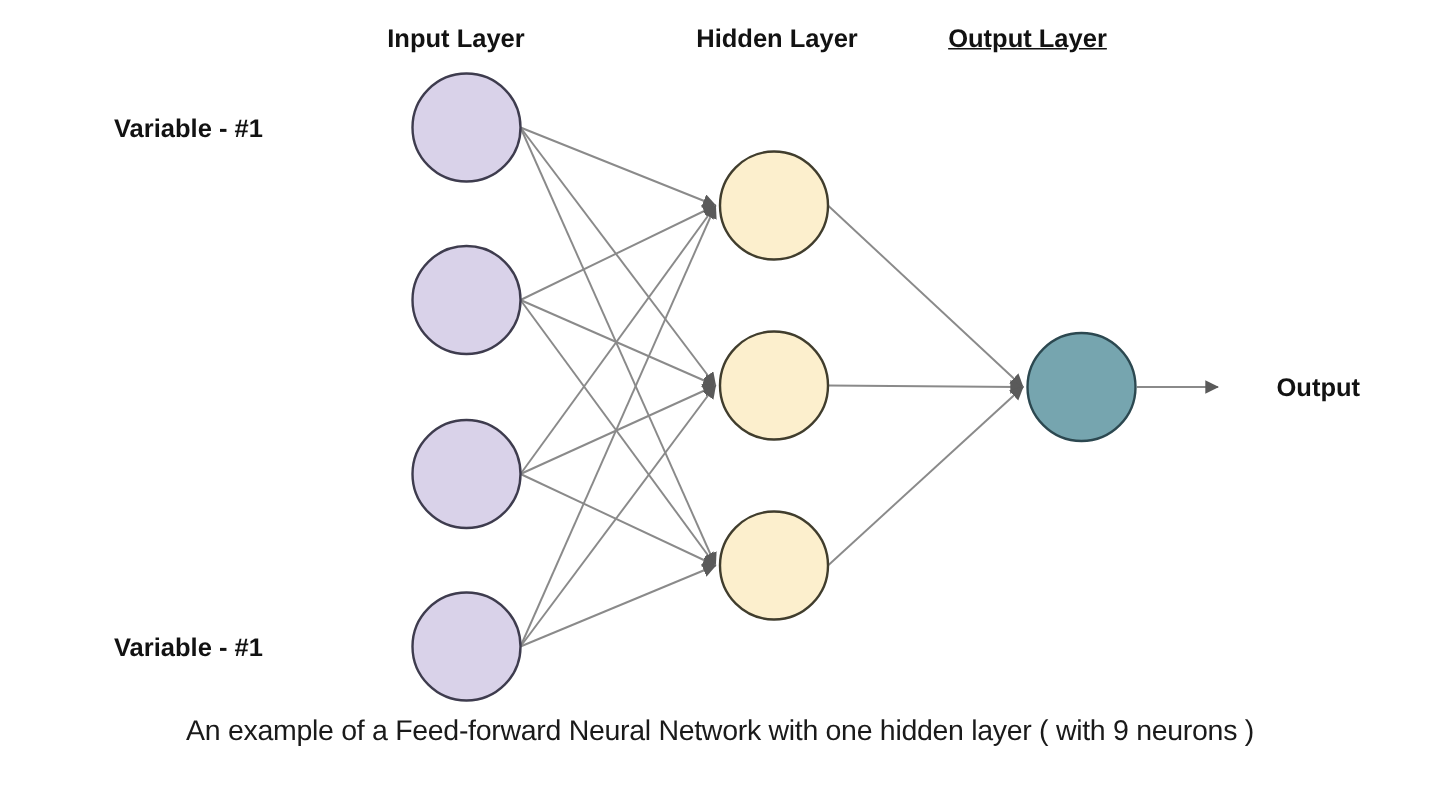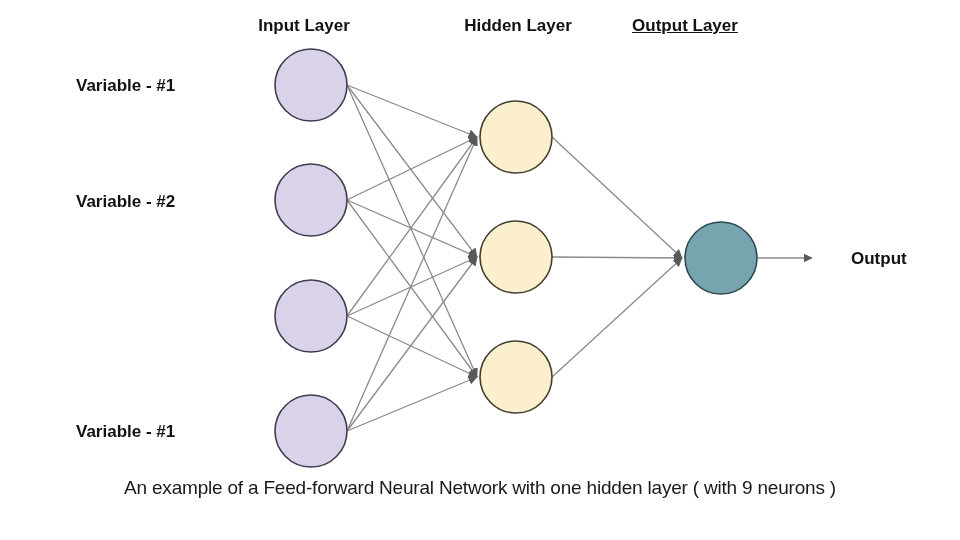--- a/index.html
+++ b/index.html
@@ -106,19 +106,18 @@
       <circle cx="516" cy="257" r="36" fill="#fcefcd" stroke="#403d2d" stroke-width="1.6"></circle>
       <circle cx="516" cy="377" r="36" fill="#fcefcd" stroke="#403d2d" stroke-width="1.6"></circle>
       <circle cx="721" cy="258" r="36" fill="#76a5af" stroke="#2c4850" stroke-width="1.6"></circle>
     </svg>
 
   <div class="layer-title" id="title-input">Input Layer</div>
   <div class="layer-title" id="title-hidden">Hidden Layer</div>
   <div class="layer-title" id="title-output">Output Layer</div>
 
   <div class="var-label" id="var-1">Variable - #1</div>
-  <div class="var-label" id="var-2">Variable - #2</div>
   <div class="var-label" id="var-4">Variable - #1</div>
 
   <div id="output-label">Output</div>
 
   <div id="caption">An example of a Feed-forward Neural Network with one hidden layer ( with 9 neurons )</div>
 </div>
 
 </body></html>

